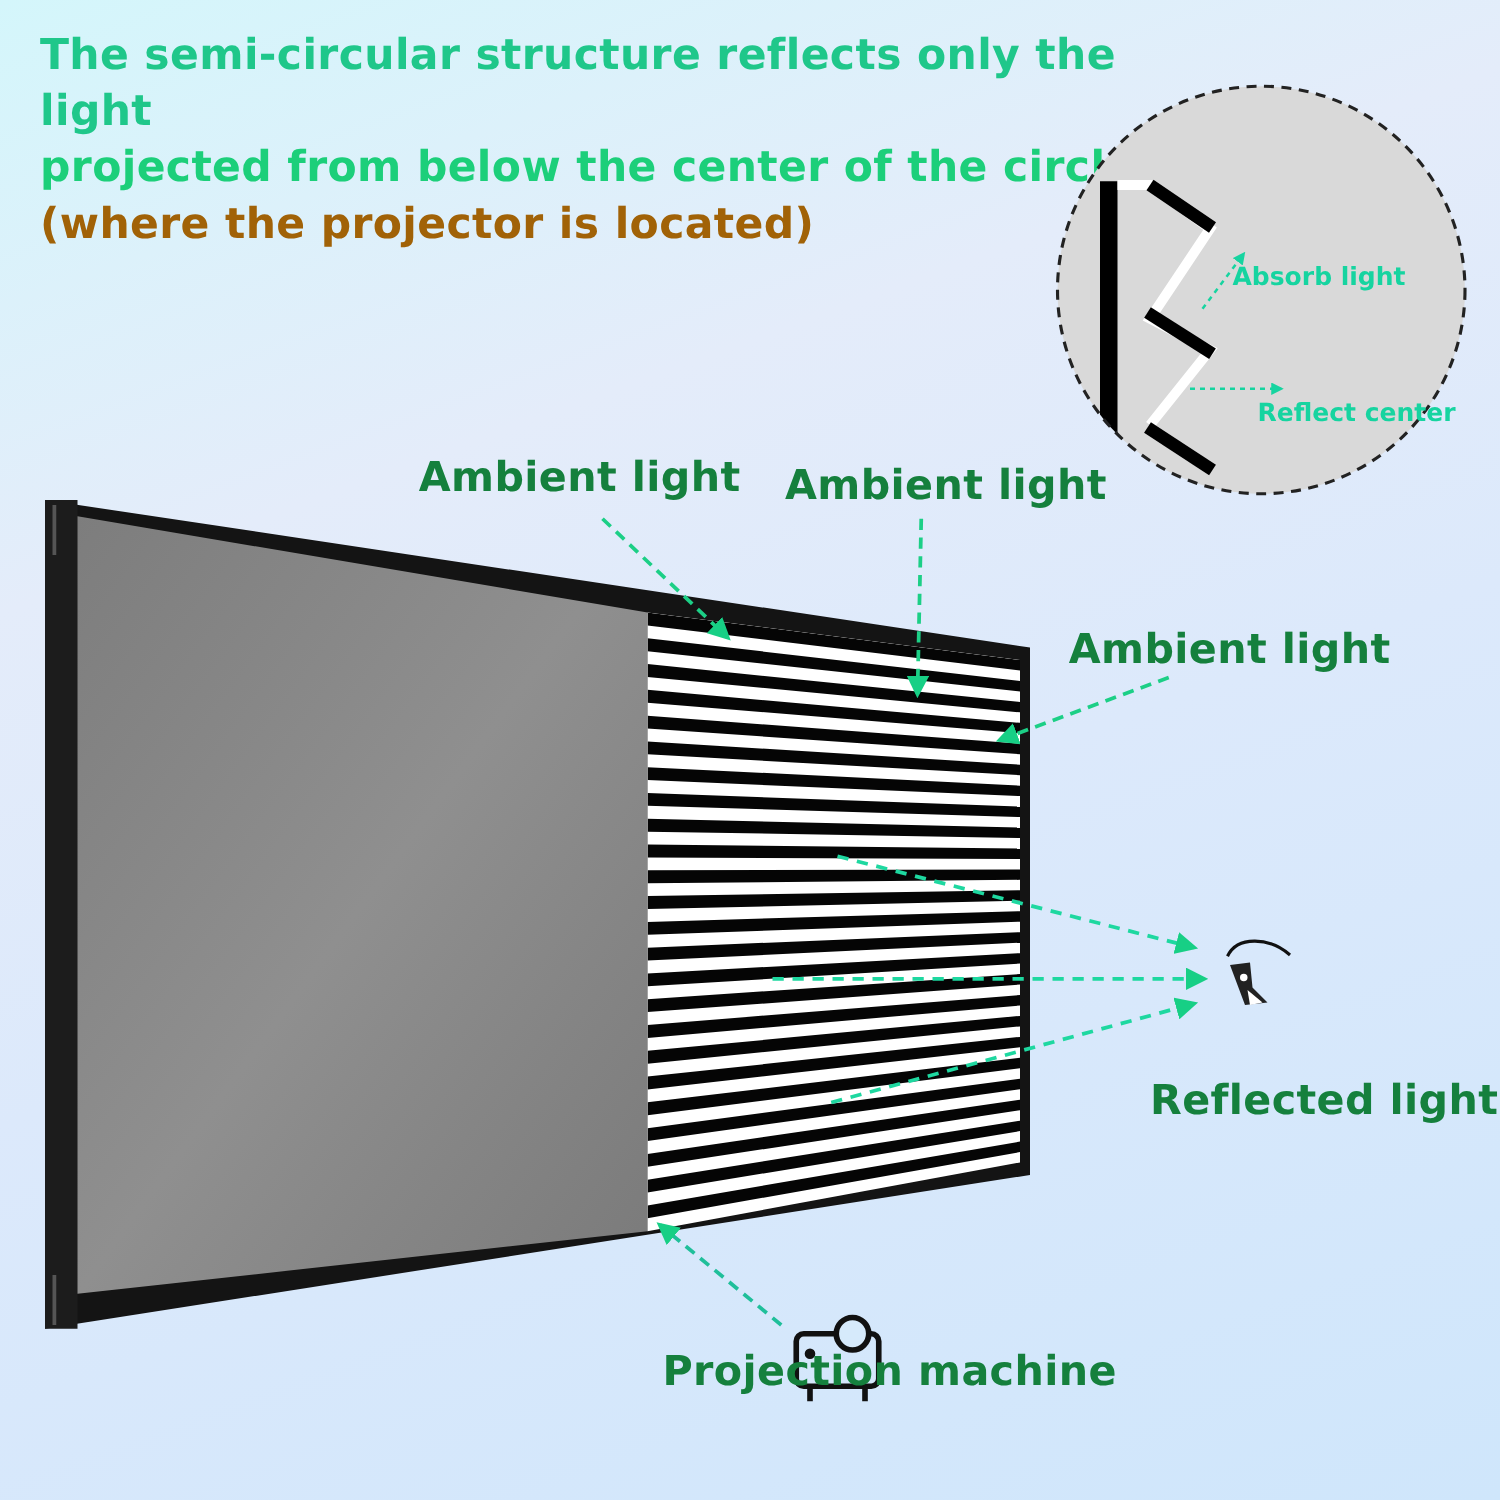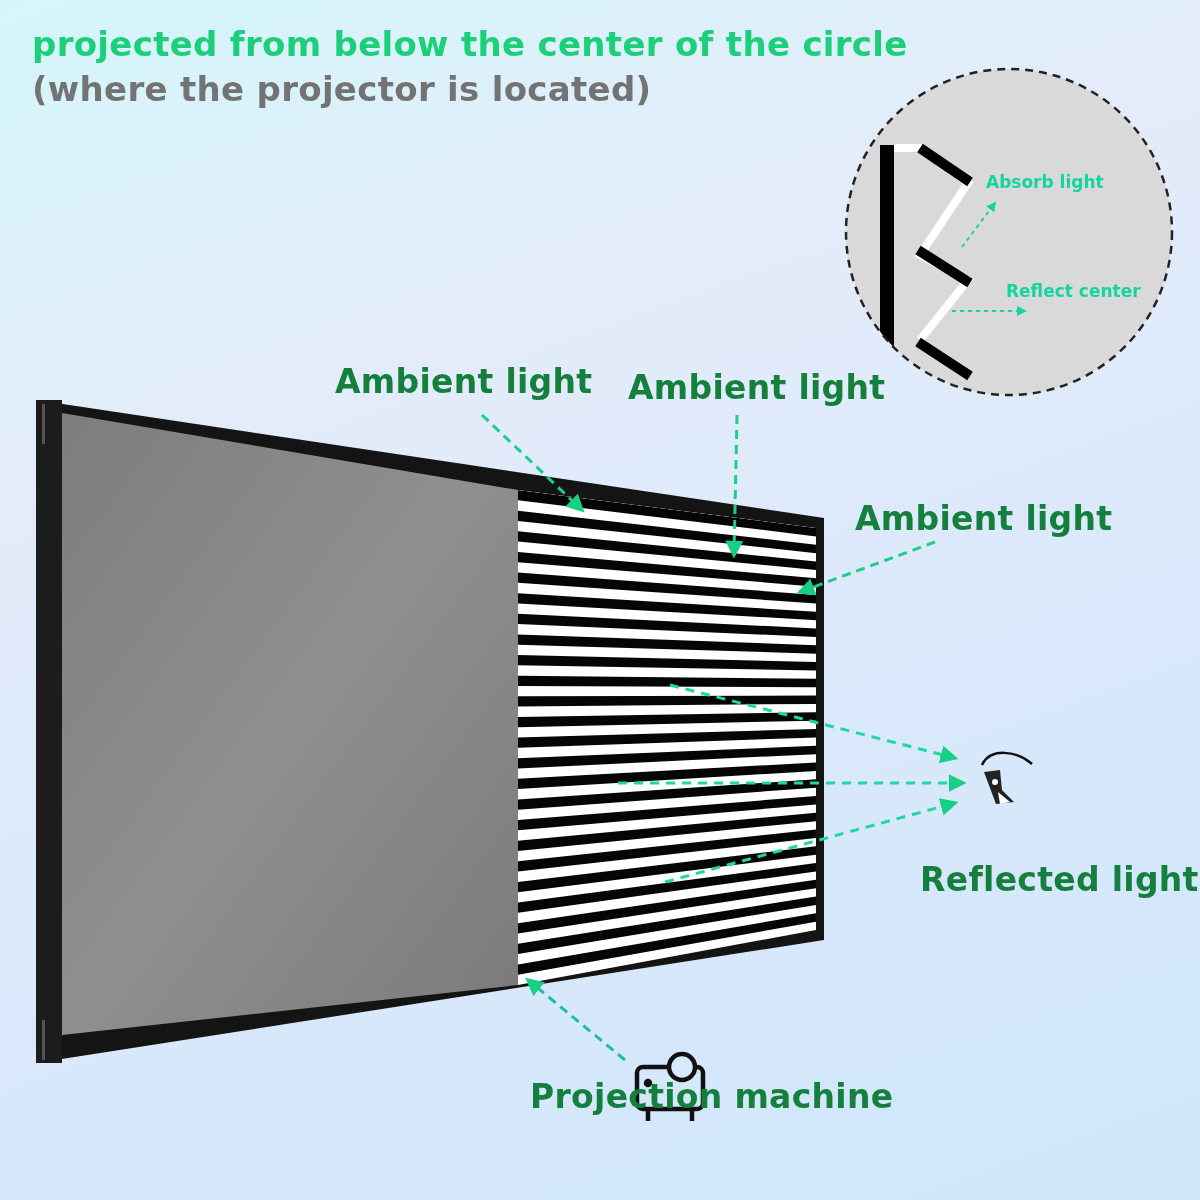--- a/index.html
+++ b/index.html
@@ -7,35 +7,37 @@
     width: 1200px; height: 1200px; overflow: hidden; position: relative;
     background: linear-gradient(160deg, #d4f6fb 0%, #e4ecfa 30%, #dce9fb 55%, #cfe6fb 100%);
     font-family: "DejaVu Sans", sans-serif;
   }
   .headline {
     position: absolute; left: 32px; top: 22px; width: 900px;
     font-size: 34px; line-height: 45px; font-weight: bold;
     color: #1ccf7a; letter-spacing: 0.3px;
   }
   .headline .l1 { color: #1fc78a; }
-  .headline .l3 { color: #737373; }
+  .headline .l3 { color: #a16207; }
   .label {
     position: absolute; font-size: 33px; font-weight: bold; color: #15803d;
     white-space: nowrap; letter-spacing: 0.3px;
   }
   .small-label {
-    position: absolute; font-size: 17px; font-weight: bold; color: #16d4a0;
+    position: absolute; font-size: 20px; font-weight: bold; color: #16d4a0;
     white-space: nowrap;
+    margin-top: 37px;
   }
   svg.scene { position: absolute; left: 0; top: 0; }
 </style>
 </head>
 <body>
 
 <div class="headline">
+  <div class="l1">The semi-circular structure reflects only the light</div>
   <div class="l2">projected from below the center of the circle</div>
   <div class="l3">(where the projector is located)</div>
 </div>
 
 <svg class="scene" width="1200" height="1200" viewBox="0 0 1200 1200">
   <defs>
     <linearGradient id="panelGrad" x1="0" y1="0" x2="1" y2="1">
       <stop offset="0" stop-color="#7d7d7d"></stop>
       <stop offset="0.5" stop-color="#8f8f8f"></stop>
       <stop offset="1" stop-color="#7a7a7a"></stop>

